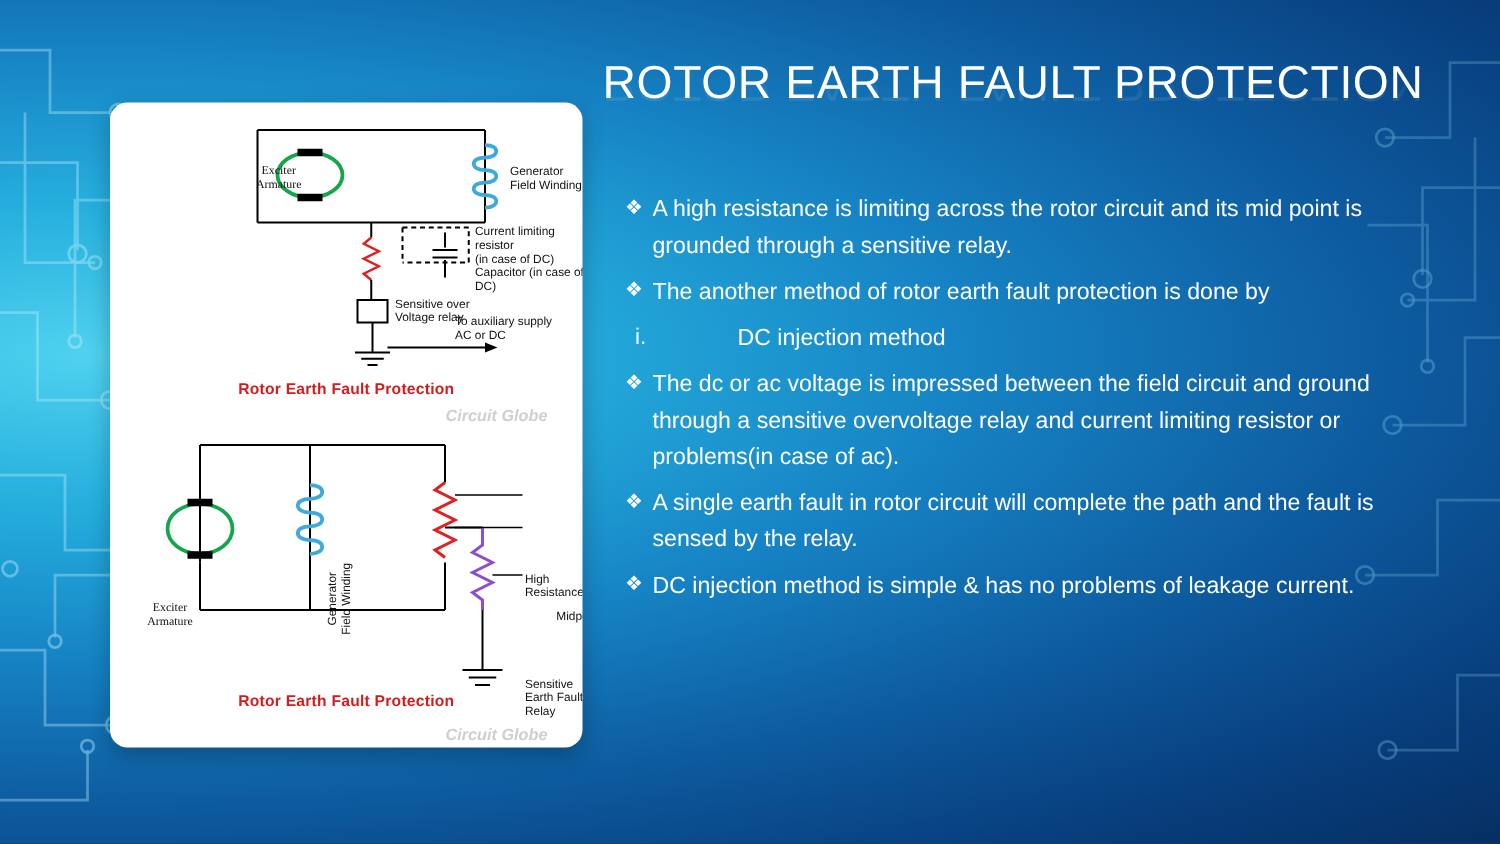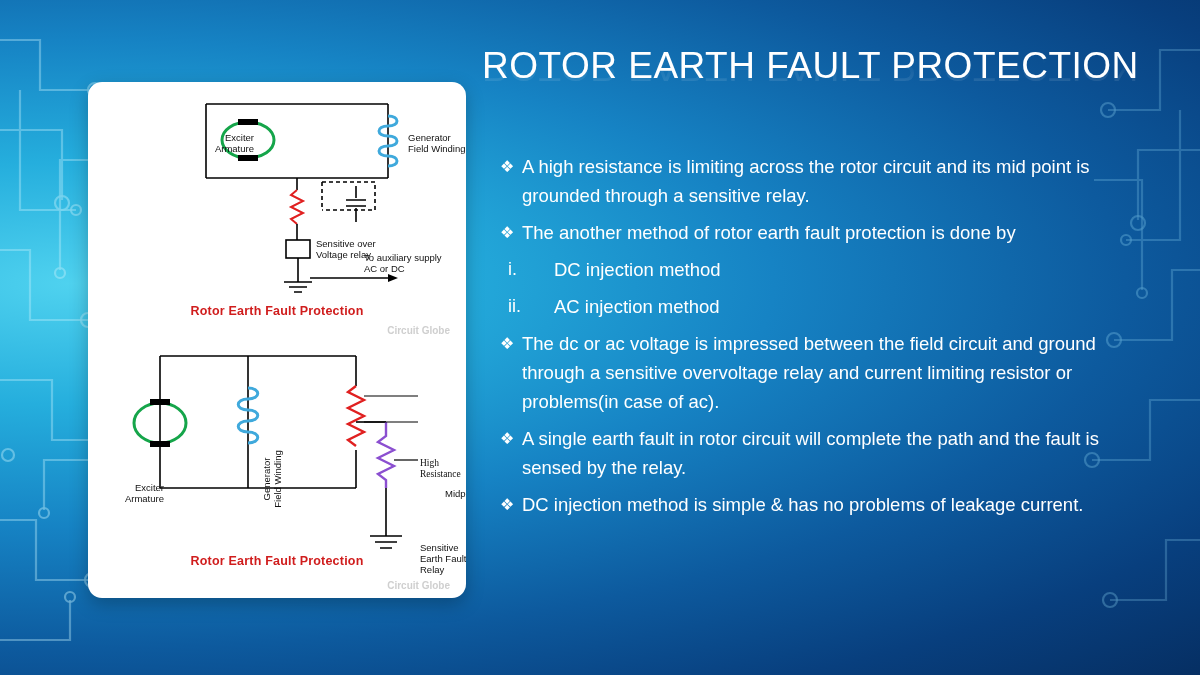--- a/index.html
+++ b/index.html
@@ -26,25 +26,25 @@
     overflow:hidden;
   }
   .fig{position:relative;width:378px;}
   .fig1{height:258px;}
   .fig2{height:258px;}
   .fig-caption{
     position:absolute;width:100%;text-align:center;
     color:#d01d1d;font-weight:bold;font-size:12.5px;letter-spacing:.2px;
   }
   .fig-credit{
-    position:absolute;right:16px;color:#cfcfcf;font-size:10px;font-weight:bold;
+    position:absolute;right:28px;color:#cfcfcf;font-size:13px;font-style:italic;font-weight:bold;
   }
   .lbl{position:absolute;color:#111;font-size:9.5px;line-height:11px;text-align:center;}
   .lbl.l{text-align:left;}
-  .lbl.r{text-align:right;}
+  .lbl.r{font-family:Liberation Serif, serif;}
 
   
   .title-wrap{position:absolute;left:482px;top:46px;width:680px;}
   .title{
     color:#ffffff;font-size:37px;line-height:40px;letter-spacing:.5px;
     font-family:"Liberation Sans", sans-serif;font-weight:400;
     white-space:nowrap;
   }
   .title-reflect{
     color:rgba(255,255,255,.17);font-size:37px;line-height:40px;letter-spacing:.5px;
@@ -56,21 +56,21 @@
   .bullets{position:absolute;left:500px;top:152px;width:640px;color:#ffffff;}
   .bullet{
     display:flex;align-items:flex-start;
     font-size:18.5px;line-height:29px;margin-bottom:8px;
   }
   .bullet .mark{
     flex:0 0 auto;width:22px;text-align:left;font-size:16px;line-height:29px;
   }
   .bullet .mark.num{width:38px;padding-left:8px;font-size:18px;color:#ffffff;}
   .bullet .txt{flex:1 1 auto;}
-  .bullet.sub .txt{padding-left:8px;}
+  .bullet.sub .txt{padding-left:8px;margin-left:36px;}
 </style>
 </head>
 <body>
 
 <div class="slide">
 
   <svg class="circuit left" viewBox="0 0 120 675" preserveAspectRatio="none">
     <g fill="none" stroke="#bfeefb" stroke-width="2.2" opacity="0.75">
       <path d="M0 40 H40 V90 H95"></path>
       <path d="M0 130 H62 V200"></path>
@@ -151,20 +151,21 @@
 
           <path d="M196 200 H224 M201 205 H219 M206 210 H214"></path>
 
           <path d="M222 196 H300"></path>
           <polygon points="300,192 310,196 300,200" fill="#000" stroke="none"></polygon>
         </g>
       </svg>
 
       <div class="lbl r" style="left:104px;top:50px;width:62px;">Exciter<br>Armature</div>
       <div class="lbl l" style="left:320px;top:50px;width:70px;">Generator<br>Field Winding</div>
+      <div class="lbl l" style="left:292px;top:98px;width:92px;">Current limiting resistor<br>(in case of DC)<br>Capacitor (in case of DC)</div>
       <div class="lbl l" style="left:228px;top:156px;width:78px;">Sensitive over<br>Voltage relay</div>
       <div class="lbl l" style="left:276px;top:170px;width:98px;">To auxiliary supply<br>AC or DC</div>
       <div class="fig-caption" style="top:222px;">Rotor Earth Fault Protection</div>
       <div class="fig-credit" style="top:243px;">Circuit Globe</div>
     </div>
 
     <div class="fig fig2">
       <svg width="378" height="258" viewBox="0 0 378 258">
         <g stroke="#000" stroke-width="1.6" fill="none">
           <path d="M72 16 H268"></path>
@@ -192,21 +193,21 @@
           <path d="M282 196 H314 M287 202 H309 M292 208 H304"></path>
 
           <path d="M276 56 H330" stroke-width="1.2"></path>
           <path d="M276 82 H330" stroke-width="1.2"></path>
           <path d="M306 120 H330" stroke-width="1.2"></path>
         </g>
       </svg>
 
       <div class="lbl r" style="left:20px;top:142px;width:56px;">Exciter<br>Armature</div>
       <div class="lbl" style="left:136px;top:128px;width:96px;transform:rotate(-90deg);transform-origin:center;">Generator<br>Field Winding</div>
-      <div class="lbl l" style="left:332px;top:118px;width:60px;font-family:Liberation Serif, serif;">High<br>Resistance</div>
+      <div class="lbl l" style="left:332px;top:118px;width:60px;">High<br>Resistance</div>
       <div class="lbl l" style="left:332px;top:148px;width:60px;margin-left:25px;">Midpoint</div>
       <div class="lbl l" style="left:332px;top:186px;width:56px;margin-top:16px;">Sensitive<br>Earth Fault<br>Relay</div>
       <div class="fig-caption" style="top:214px;">Rotor Earth Fault Protection</div>
       <div class="fig-credit" style="top:240px;">Circuit Globe</div>
     </div>
   </div>
 
   <div class="title-wrap">
     <div class="title">ROTOR EARTH FAULT PROTECTION</div>
     <div class="title-reflect">ROTOR EARTH FAULT PROTECTION</div>
@@ -222,24 +223,20 @@
     <div class="bullet">
       <span class="mark">❖</span>
       <span class="txt"> The another method of rotor earth fault protection is done by</span>
     </div>
 
     <div class="bullet sub">
       <span class="mark num">i.</span>
       <span class="txt">DC injection method</span>
     </div>
 
-    <div class="bullet sub">
-      <span class="mark num">ii.</span>
-      <span class="txt">AC injection method</span>
-    </div>
 
     <div class="bullet">
       <span class="mark">❖</span>
       <span class="txt">The dc or ac voltage is impressed between the field circuit and ground through a sensitive overvoltage relay and current limiting resistor or problems(in case of ac).</span>
     </div>
 
     <div class="bullet">
       <span class="mark">❖</span>
       <span class="txt"> A single earth fault in rotor circuit will complete the path and the fault is sensed by the relay.</span>
     </div>

